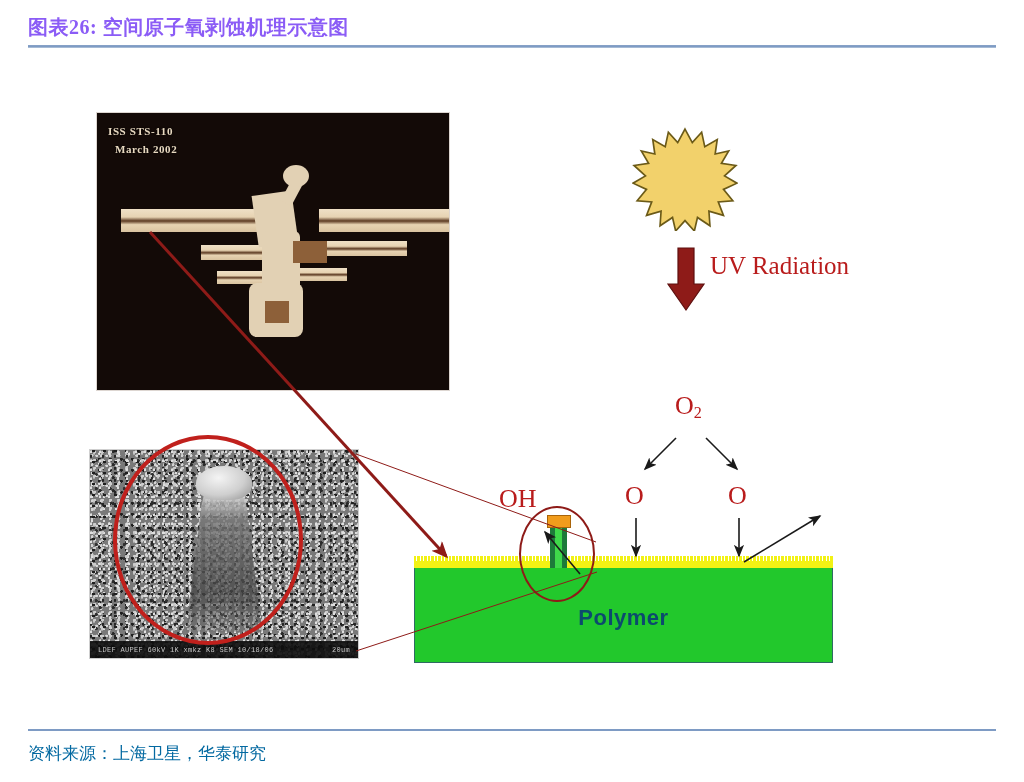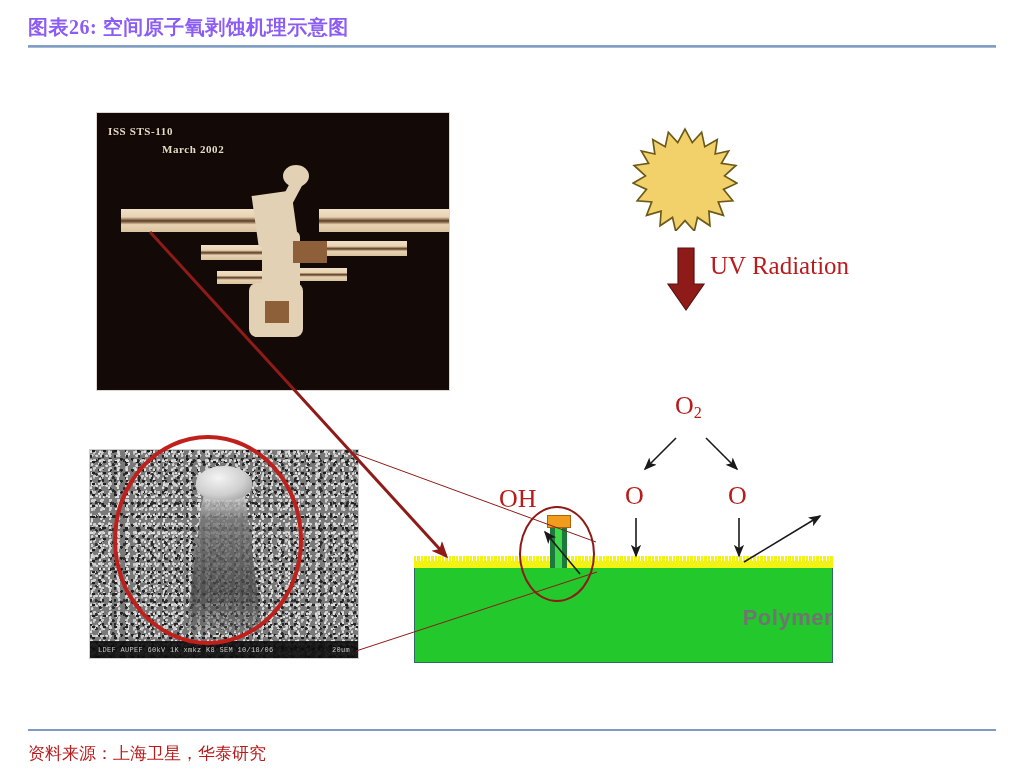--- a/index.html
+++ b/index.html
@@ -44,21 +44,21 @@
     width: 968px;
     height: 2px;
     background: #7e9bc4;
   }
   #source-note {
     position: absolute;
     left: 28px;
     top: 742px;
     font-family: "Liberation Serif", "DejaVu Serif", serif;
     font-size: 17px;
-    color: #b91c1c;
+    color: #0369a1;
     white-space: nowrap;
   }
 
   
   #figure-canvas {
     position: absolute;
     left: 0;
     top: 56px;
     width: 1024px;
     height: 668px;
@@ -78,21 +78,21 @@
   .iss-caption {
     position: absolute;
     color: #e8d9c0;
     font-family: Liberation Serif, serif;
     font-weight: bold;
     font-size: 11px;
     letter-spacing: 0.6px;
     text-shadow: 0 0 2px #000;
   }
   #iss-caption-mission { left: 11px; top: 12px; }
-  #iss-caption-date    { left: 18px; top: 30px; margin-left: 47px; }
+  #iss-caption-date    { left: 18px; top: 30px; }
 
   .iss-panel {
     position: absolute;
     background: linear-gradient(to bottom,#efe0c6 0%,#e7d3b2 35%,#5c3a22 52%,#e7d3b2 68%,#d9c3a0 100%);
   }
   .iss-body {
     position: absolute;
     background: #e2d1b4;
   }
   .iss-body.dark { background: #8d6039; }
@@ -209,25 +209,25 @@
     top: 505px;
     width: 419px;
     height: 7px;
     background: #f2f214;
   }
   #polymer-label {
     position: absolute;
     left: 414px;
     top: 549px;
     width: 419px;
-    text-align: right;
+    text-align: center;
     font-family: "Liberation Sans", sans-serif;
     font-weight: bold;
     font-size: 22px;
-    color: #737373;
+    color: #0c4a6e;
     letter-spacing: 0.5px;
   }
 
   
   #pit-column-left {
     position: absolute;
     left: 550px;
     top: 470px;
     width: 5px;
     height: 42px;

